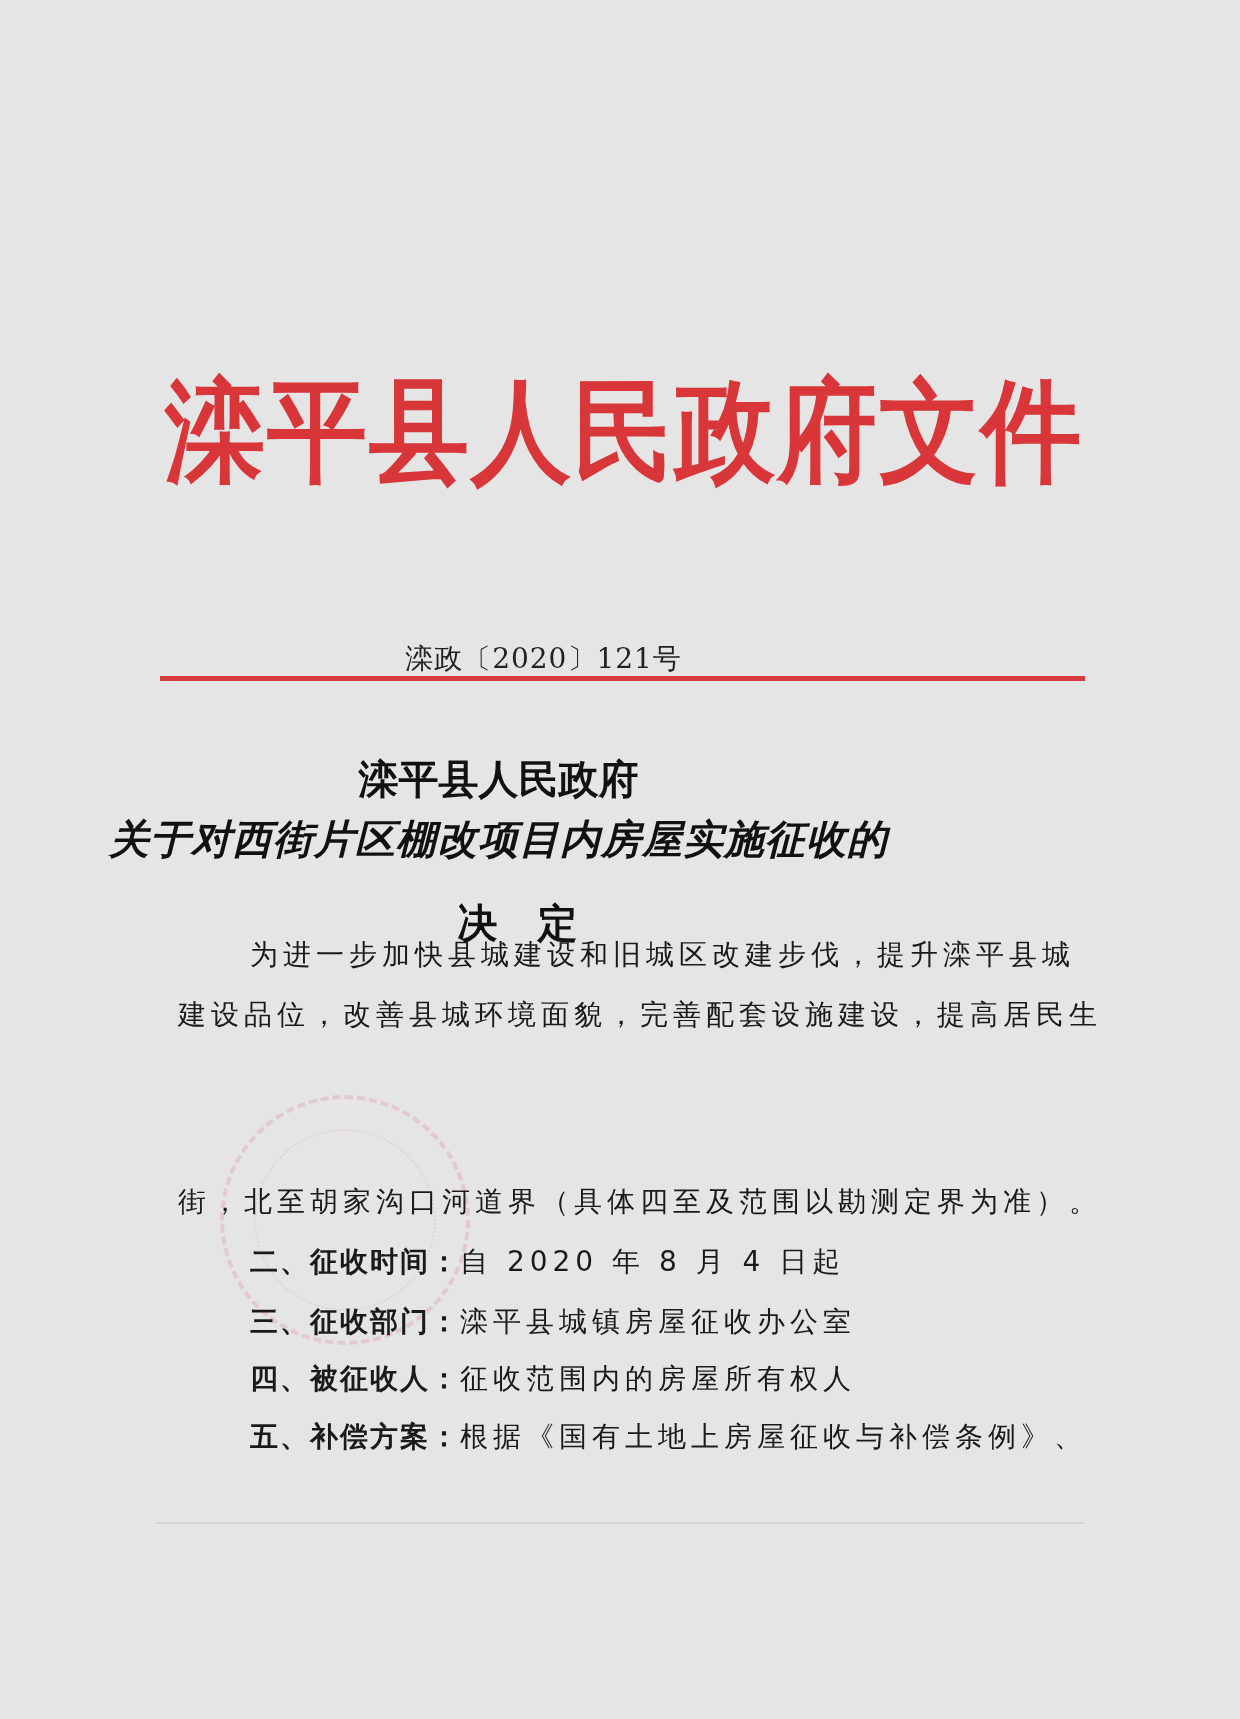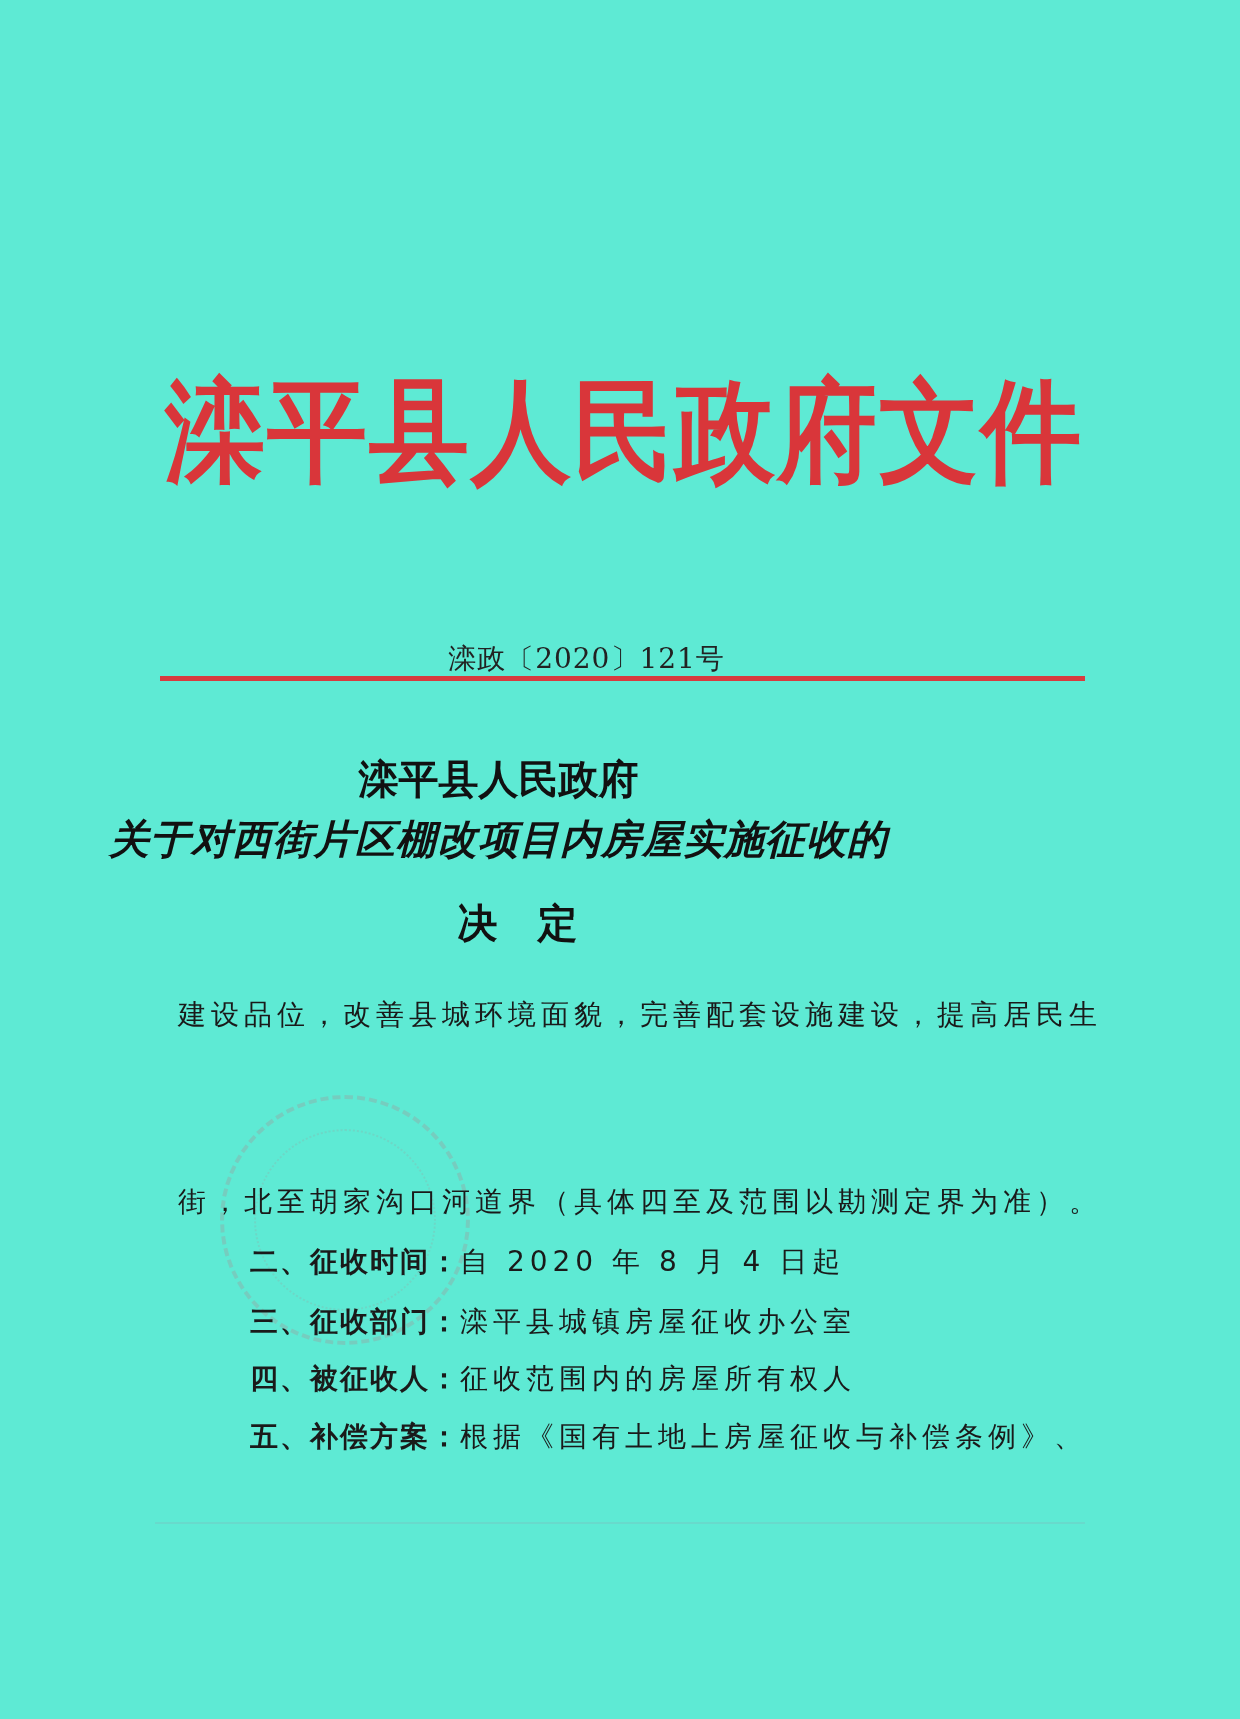--- a/index.html
+++ b/index.html
@@ -9,21 +9,21 @@
       background: #fbfbfe;
       position: relative;
       overflow: hidden;
       font-family: "DejaVu Serif", "Liberation Serif", serif;
       color: #1a1a1a;
     }
     .page {
       position: absolute;
       left: 0; top: 0;
       width: 1240px; height: 1719px;
-      background: #5eead4;
+      background: #e5e5e5;
     }
     .ghost {
       position: absolute;
       left: 160px;
       width: 920px;
       color: rgba(120,120,140,0.10);
       font-family: "DejaVu Sans", sans-serif;
       font-size: 30px;
       letter-spacing: 4px;
       white-space: nowrap;
@@ -48,21 +48,20 @@
     .doc-number {
       position: absolute;
       left: 0; width: 1047px;
       top: 640px;
       text-align: center;
       font-size: 28px;
       color: #222;
       letter-spacing: 1px;
       padding-left: 40px;
       box-sizing: border-box;
-      margin-left: 43px;
     }
     .red-rule {
       position: absolute;
       left: 160px;
       top: 676px;
       width: 925px;
       height: 5px;
       background: #d83b3f;
     }
     .title-line {
@@ -136,20 +135,21 @@
   <div class="red-rule"></div>
 
   <div class="title-line t1">滦平县人民政府</div>
   <div class="title-line t2">关于对西街片区棚改项目内房屋实施征收的</div>
   <div class="title-line t3">决定</div>
 
   <div class="stamp">
     <div class="stamp-inner"></div>
   </div>
 
+  <div class="body-line indent" style="top:938px;">为进一步加快县城建设和旧城区改建步伐，提升滦平县城</div>
   <div class="body-line" style="top:998px;">建设品位，改善县城环境面貌，完善配套设施建设，提高居民生</div>
 
   <div class="body-line" style="top:1185px;">街，北至胡家沟口河道界（具体四至及范围以勘测定界为准）。</div>
 
   <div class="body-line indent" style="top:1245px;">
     <span class="label-bold">二、征收时间：</span><span>自 2020 年 8 月 4 日起</span>
   </div>
 
   <div class="body-line indent" style="top:1305px;">
     <span class="label-bold">三、征收部门：</span><span>滦平县城镇房屋征收办公室</span>

